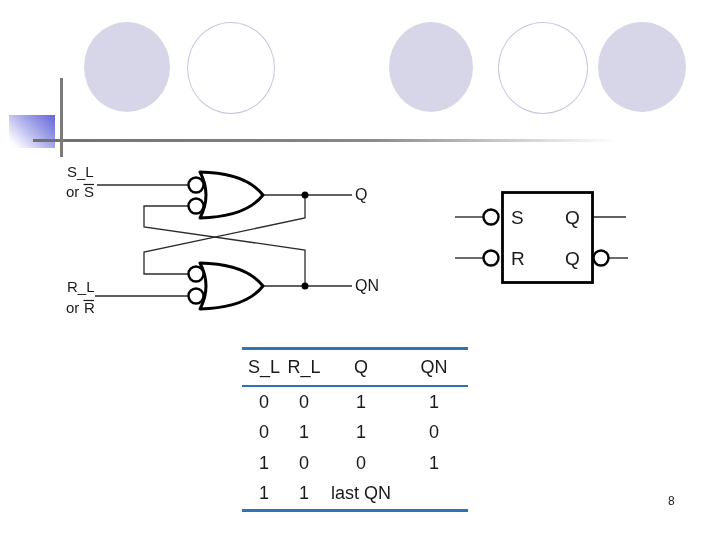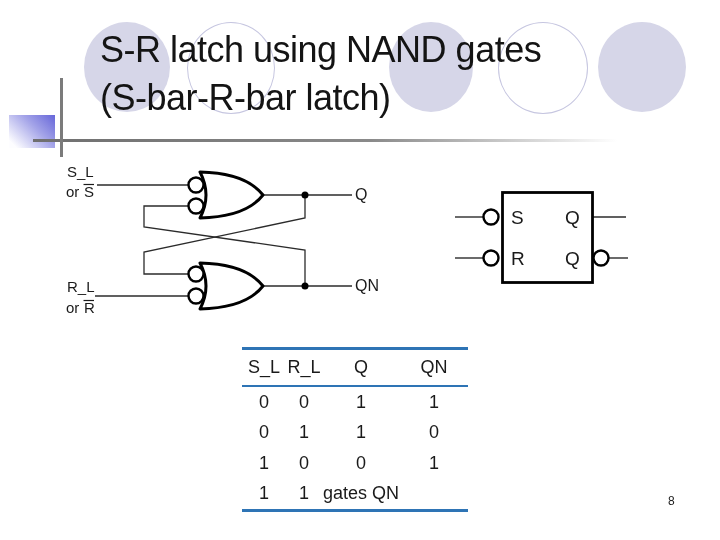--- a/index.html
+++ b/index.html
@@ -73,24 +73,20 @@
   <div id="circle-1" class="circle filled"></div>
   <div id="circle-2" class="circle outline"></div>
   <div id="circle-3" class="circle filled"></div>
   <div id="circle-4" class="circle outline"></div>
   <div id="circle-5" class="circle filled"></div>
 
   <div class="accent-square"></div>
   <div class="h-line"></div>
   <div class="v-line"></div>
 
-  <div class="title">
-    <div>S-R latch using NAND gates</div>
-    <div>(S-bar-R-bar latch)</div>
-  </div>
 
   <svg class="circuit-svg" viewBox="0 0 720 540">
     <g>
 
       <path class="wire" d="M97,185 H188"></path>
 
       <path class="wire" d="M95,296 H188"></path>
 
       <path class="wire" d="M263,195 H352"></path>
 
@@ -162,19 +158,19 @@
     </div>
     <div class="tt-row">
       <span>1</span>
       <span>0</span>
       <span>0</span>
       <span>1</span>
     </div>
     <div class="tt-row">
       <span>1</span>
       <span>1</span>
-      <span>gates QN</span>
+      <span>last QN</span>
     </div>
   </div>
 
   <div class="page-number">8</div>
 
 </div>
 
 </body></html>

